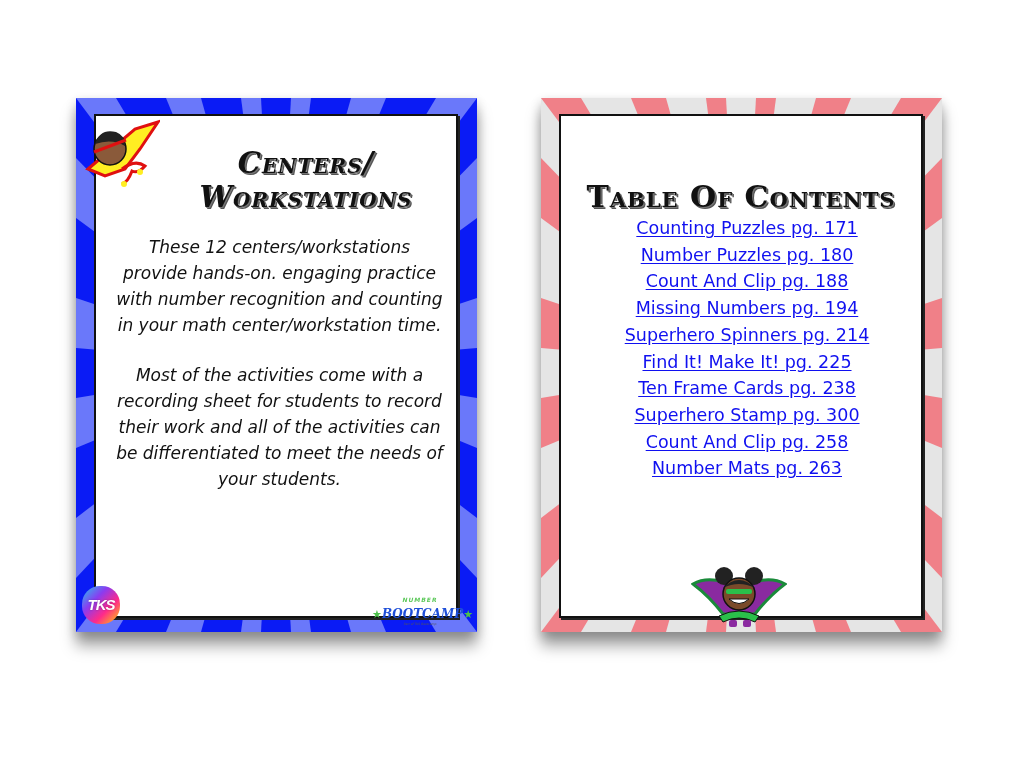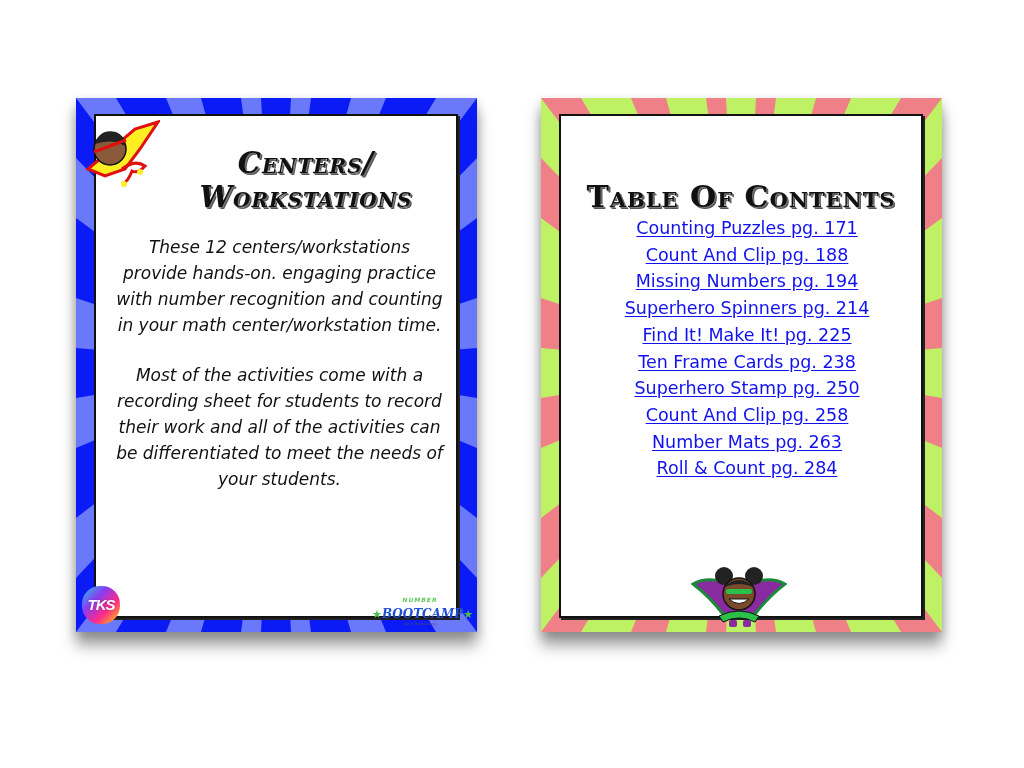--- a/index.html
+++ b/index.html
@@ -6,21 +6,21 @@
     body {
       width: 1024px; height: 768px; background: #ffffff; position: relative; overflow: hidden;
       font-family: "DejaVu Sans", sans-serif;
     }
     .card {
       position: absolute; top: 98px; width: 401px; height: 534px;
       box-shadow: 0 14px 14px rgba(0,0,0,0.35), 0 4px 10px rgba(0,0,0,0.2);
       overflow: hidden;
     }
     .card.blue { left: 76px; background: #0a1bf5; font-style: italic; }
-    .card.red { left: 541px; background: #bef264; }
+    .card.red { left: 541px; background: #e5e5e5; }
     .rays { position: absolute; left: 0; top: 0; width: 100%; height: 100%; }
     .inner {
       position: absolute; left: 18px; top: 16px; width: 360px; height: 500px;
       background: #ffffff; border: 2px solid #111; box-shadow: 2px 2px 0 #222;
     }
     .title {
       position: absolute; left: 0; right: 0; text-align: center;
       font-family: "DejaVu Serif", serif; font-weight: bold; color: #111;
       font-variant: small-caps; letter-spacing: 1px;
       text-shadow: -1px -1px 0 #fff, 1px 1px 0 #777, 2px 2px 0 #555;
@@ -131,29 +131,29 @@
       <polygon points="200,267 0,480 0,420"></polygon>
       <polygon points="200,267 0,350 0,300"></polygon>
       <polygon points="200,267 0,250 0,200"></polygon>
       <polygon points="200,267 0,120 0,60"></polygon>
     </g>
   </svg>
   <div class="inner">
     <div class="title">Table Of Contents</div>
     <div class="toc">
       <a>Counting Puzzles pg. 171</a>
+      <a>Number Puzzles  pg. 180</a>
       <a>Count And Clip  pg. 188</a>
       <a>Missing Numbers  pg. 194</a>
       <a>Superhero Spinners  pg. 214</a>
       <a>Find It! Make It!  pg. 225</a>
       <a>Ten Frame Cards  pg. 238</a>
-      <a>Superhero Stamp  pg. 250</a>
+      <a>Superhero Stamp  pg. 300</a>
       <a>Count And Clip  pg. 258</a>
       <a>Number Mats pg. 263</a>
-      <a>Roll &amp; Count pg. 284</a>
     </div>
   </div>
   <svg class="hero-girl" width="96" height="62" viewBox="0 0 96 62">
     <path d="M2,18 Q20,8 48,22 Q76,8 94,18 Q78,30 64,48 L32,48 Q18,30 2,18Z" fill="#8a2aa0" stroke="#1a8a3a" stroke-width="3"></path>
     <circle cx="33" cy="10" r="9" fill="#222"></circle>
     <circle cx="63" cy="10" r="9" fill="#222"></circle>
     <circle cx="48" cy="28" r="16" fill="#7a4a2a" stroke="#111" stroke-width="1.5"></circle>
     <path d="M32,22 Q48,6 64,22 Q48,14 32,22Z" fill="#222"></path>
     <rect x="35" y="23" width="26" height="5" rx="2" fill="#2ac04a"></rect>
     <path d="M38,33 Q48,42 58,33 Z" fill="#fff" stroke="#111" stroke-width="1"></path>

